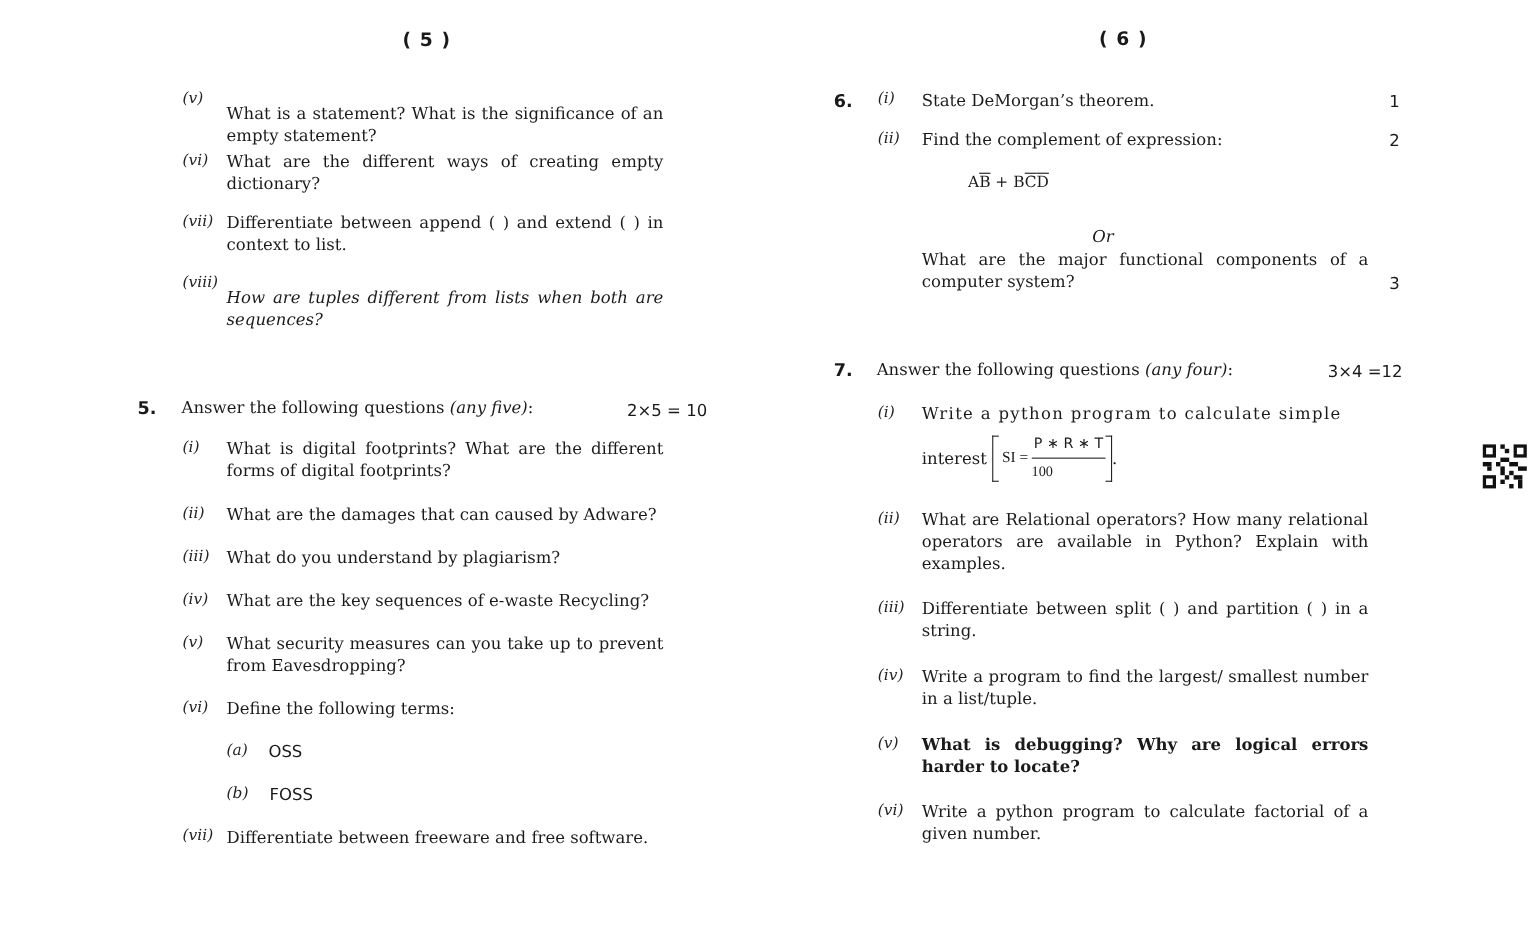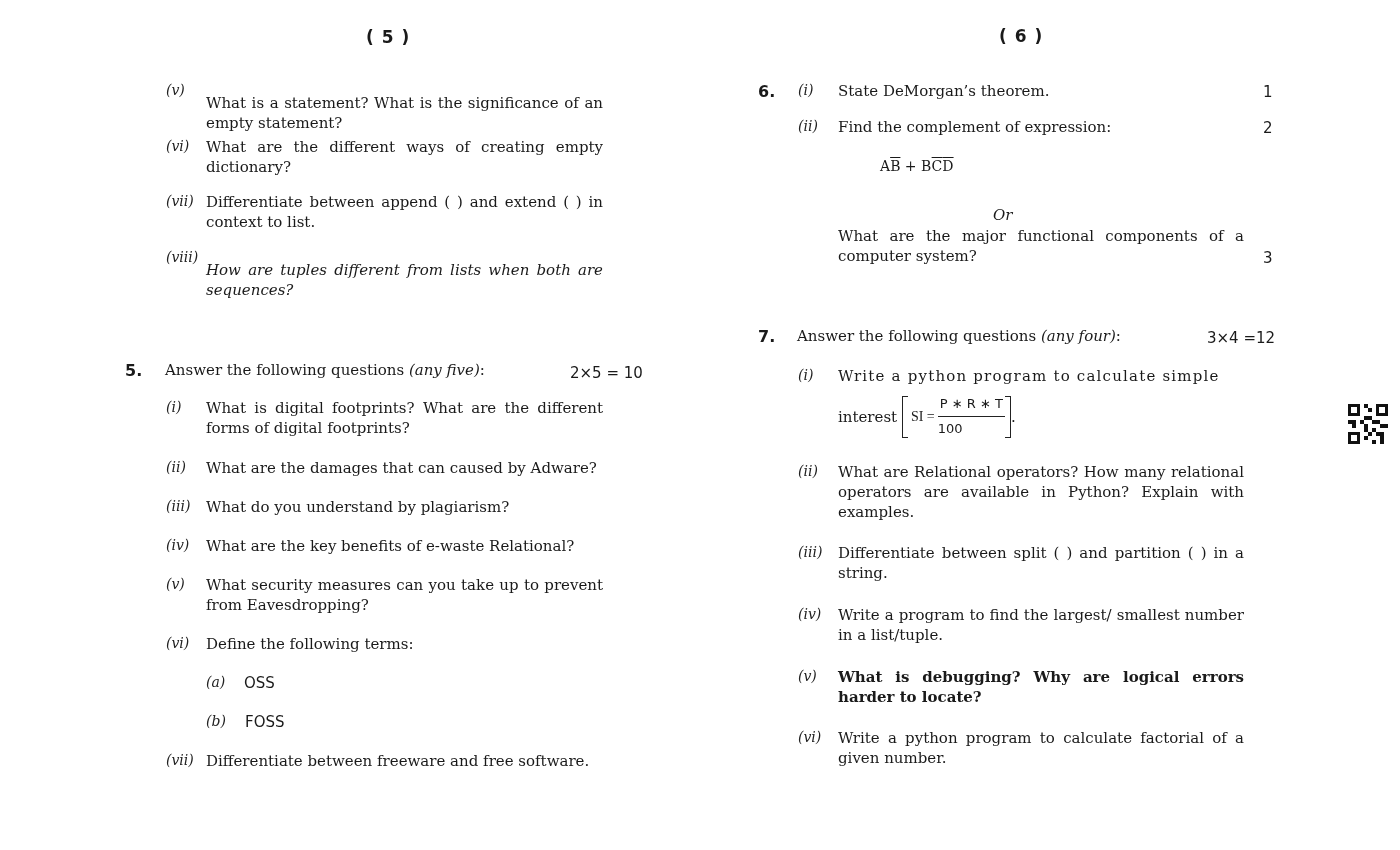--- a/index.html
+++ b/index.html
@@ -8,21 +8,21 @@
   .abs { position:absolute; }
   .pnum { font-family:"DejaVu Sans", sans-serif; font-weight:bold; font-size:17px; letter-spacing:1px; }
   .qnum { font-family:"DejaVu Sans", sans-serif; font-weight:bold; font-size:16px; }
   .roman { font-style:italic; font-size:14px; color:#222; }
   .txt { line-height:20px; text-align:justify; }
   .marks { font-family:"DejaVu Sans", sans-serif; font-size:15px; }
   .it { font-style:italic;margin-top:15px; }
   .ovl { text-decoration:overline; }
   .frac { display:inline-block; vertical-align:middle; text-align:left; font-family:"DejaVu Sans",sans-serif; font-size:13px; }
   .frac .num { display:block; border-bottom:1px solid #222; padding:0 2px 2px 2px; }
-  .frac .den { display:block; padding-top:2px; }
+  .frac .den { display:block; padding-top:2px;font-family:Liberation Serif, serif; }
   .brk { display:inline-block; vertical-align:middle; border:1.5px solid #222; height:40px; width:5px; }
   .brk.l { border-right:none; }
   .brk.r { border-left:none; }
   .qr { width:40px; height:40px; display:grid; grid-template-columns:repeat(10,4px); grid-template-rows:repeat(10,4px); }
   .qr span { display:block; }
 </style>
 </head>
 <body>
 
 <div class="abs pnum" style="left:366px;top:27px;">( 5 )</div>
@@ -49,21 +49,21 @@
 <div class="abs roman" style="left:166px;top:399px;">(i)</div>
 <div class="abs txt" style="left:206px;top:398px;width:397px;">What is digital footprints? What are the different forms of digital footprints?</div>
 
 <div class="abs roman" style="left:166px;top:459px;">(ii)</div>
 <div class="abs txt" style="left:206px;top:458px;width:410px;">What are the damages that can caused by Adware?</div>
 
 <div class="abs roman" style="left:166px;top:498px;">(iii)</div>
 <div class="abs txt" style="left:206px;top:497px;width:397px;">What do you understand by plagiarism?</div>
 
 <div class="abs roman" style="left:166px;top:537px;">(iv)</div>
-<div class="abs txt" style="left:206px;top:536px;width:410px;">What are the key benefits of e-waste Relational?</div>
+<div class="abs txt" style="left:206px;top:536px;width:410px;">What are the key sequences of e-waste Recycling?</div>
 
 <div class="abs roman" style="left:166px;top:576px;">(v)</div>
 <div class="abs txt" style="left:206px;top:575px;width:397px;">What security measures can you take up to prevent from Eavesdropping?</div>
 
 <div class="abs roman" style="left:166px;top:635px;">(vi)</div>
 <div class="abs txt" style="left:206px;top:634px;width:397px;">Define the following terms:</div>
 
 <div class="abs roman" style="left:206px;top:674px;">(a)</div>
 <div class="abs" style="left:244px;top:673px;font-family:'DejaVu Sans',sans-serif;line-height:20px;">OSS</div>
 

